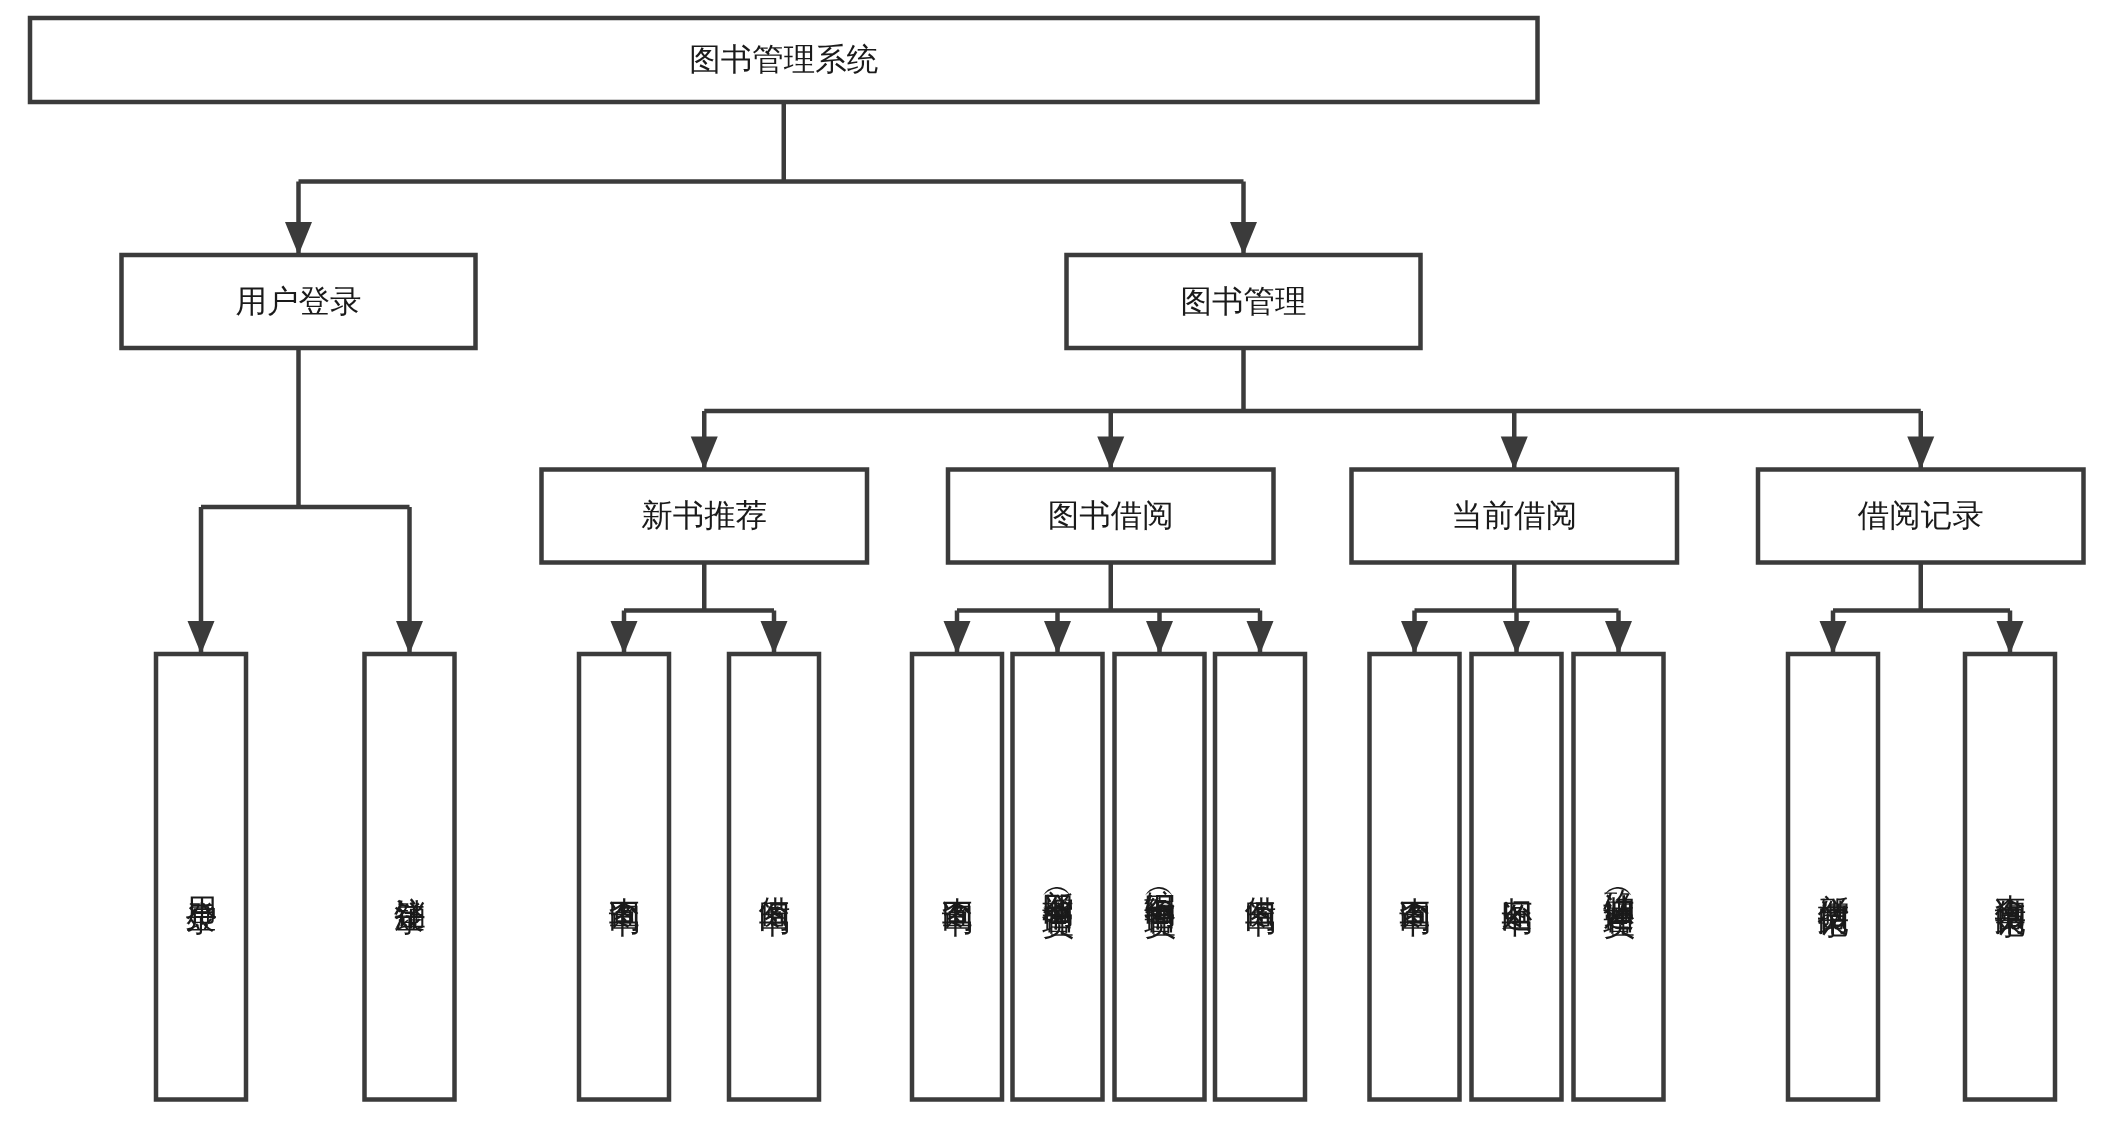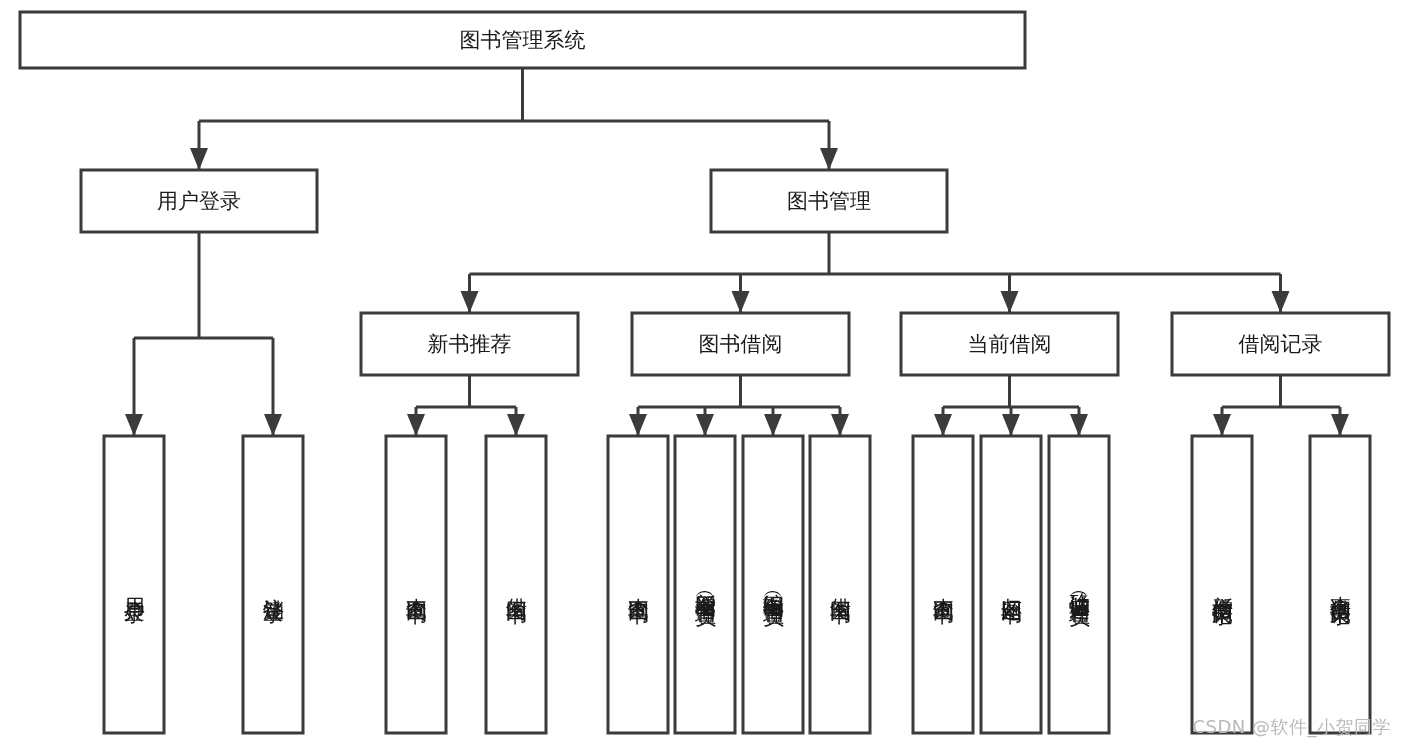--- a/index.html
+++ b/index.html
@@ -177,15 +177,14 @@
       <div class="leaf-label" style="left: 675px; top: 436px; width: 60px; height: 297px;">新增图书（管理员）</div>
       <div class="leaf-label" style="left: 743px; top: 436px; width: 60px; height: 297px;">编辑图书（管理员）</div>
       <div class="leaf-label" style="left: 810px; top: 436px; width: 60px; height: 297px;">借阅图书</div>
       <div class="leaf-label" style="left: 913px; top: 436px; width: 60px; height: 297px;">查询图书</div>
       <div class="leaf-label" style="left: 981px; top: 436px; width: 60px; height: 297px;">归还图书</div>
       <div class="leaf-label" style="left: 1049px; top: 436px; width: 60px; height: 297px;">确认归还（管理员）</div>
       <div class="leaf-label" style="left: 1192px; top: 436px; width: 60px; height: 297px;">新增借阅记录</div>
       <div class="leaf-label" style="left: 1310px; top: 436px; width: 60px; height: 297px;">查询借阅记录</div>
     </div>
 
-  <div class="watermark">CSDN @软件_小贺同学</div>
 
 </div>
 
 </body></html>

